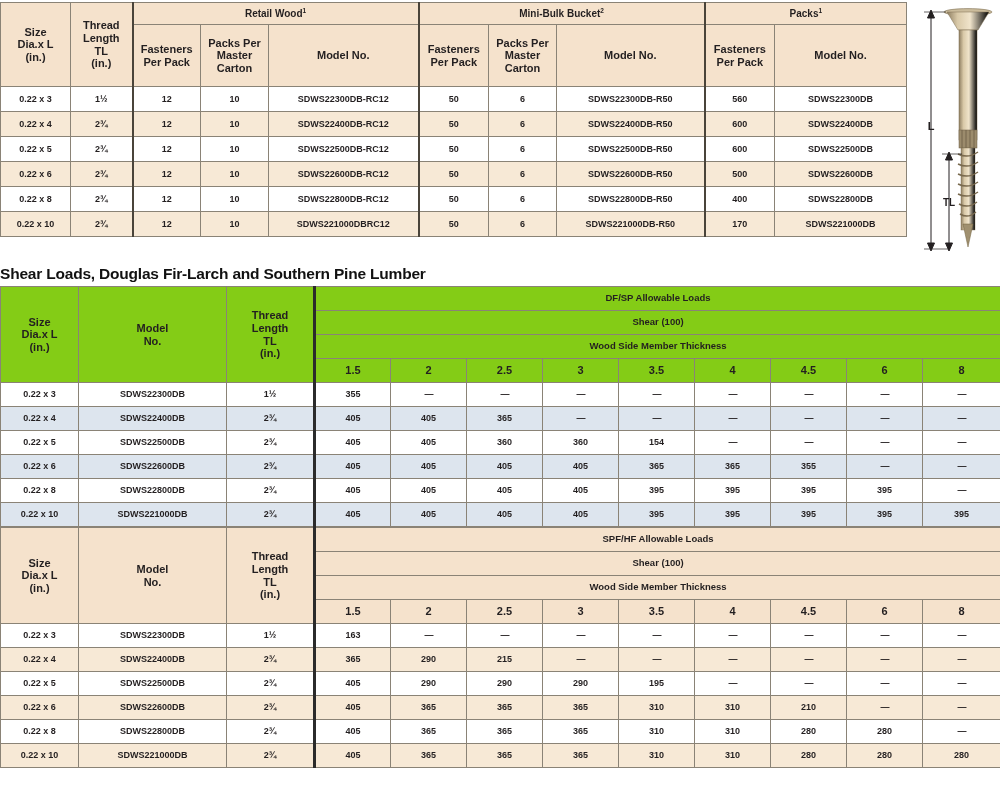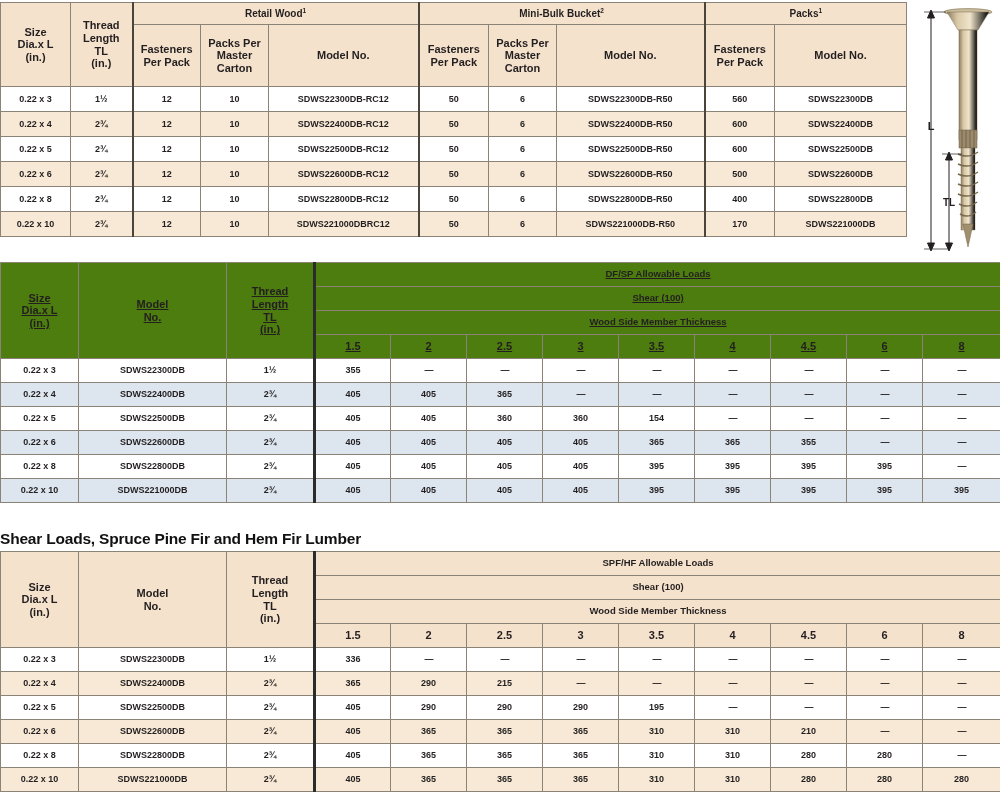--- a/index.html
+++ b/index.html
@@ -31,21 +31,21 @@
   }
   table.spec th { font-size: 11px; }
 
   
   .tan th            { background: #f5e2cc; }
   .tan td            { background: #ffffff; }
   .tan tr.alt td     { background: #f7e9d6; }
   .tan td, .tan th   { border-color: #9a8e79; }
 
   
-  .blue th           { background: #4d7c0f; text-decoration: underline; }
+  .blue th           { background: #84cc16; }
   .blue td           { background: #ffffff; }
   .blue tr.alt td    { background: #dde5ee; }
   .blue td, .blue th { border-color: #7d8894; }
 
   sup { font-size: 6.5px; vertical-align: super; }
 
   
   .section-title {
     font-size: 15.5px;
     font-weight: bold;
@@ -283,20 +283,21 @@
         <line x1="43" y1="156" x2="43" y2="243"></line>
         <polygon points="43,150 39.5,158 46.5,158"></polygon>
         <polygon points="43,249 39.5,241 46.5,241"></polygon>
         <line x1="36" y1="152" x2="56" y2="152" stroke-width="0.7"></line>
       </g>
       <text x="43" y="204" font-family="Liberation Sans, sans-serif" font-size="10" font-weight="bold" fill="#231f20" text-anchor="middle">TL</text>
     </svg>
   </div>
 
   <div id="t2-wrap">
+    <div class="section-title">Shear Loads, Douglas Fir-Larch and Southern Pine Lumber</div>
     <table class="spec blue load-table" id="t2">
       <colgroup>
         <col style="width:78px">
           <col style="width:148px">
           <col style="width:88px">
         <col style="width:76px">
           <col style="width:76px">
           <col style="width:76px">
         <col style="width:76px">
           <col style="width:76px">
@@ -425,21 +426,20 @@
             <td>395</td>
             <td>395</td>
             <td>395</td>
             <td>395</td>
           </tr>
         </tbody>
     </table>
   </div>
 
   <div id="t3-wrap">
-    <div class="section-title">Shear Loads, Spruce Pine Fir and Hem Fir Lumber</div>
     <table class="spec tan load-table" id="t3">
       <colgroup>
         <col style="width:78px">
           <col style="width:148px">
           <col style="width:88px">
         <col style="width:76px">
           <col style="width:76px">
           <col style="width:76px">
         <col style="width:76px">
           <col style="width:76px">
@@ -483,21 +483,21 @@
             <th>4.5</th>
             <th>6</th>
             <th>8</th>
           </tr>
       </thead>
       <tbody id="t3-body">
           <tr>
             <td>0.22 x 3</td>
             <td>SDWS22300DB</td>
             <td>1½</td>
-            <td class="thickbar">336</td>
+            <td class="thickbar">163</td>
             <td class="dash">—</td>
             <td class="dash">—</td>
             <td class="dash">—</td>
             <td class="dash">—</td>
             <td class="dash">—</td>
             <td class="dash">—</td>
             <td class="dash">—</td>
             <td class="dash">—</td>
           </tr>
           <tr class="alt">

